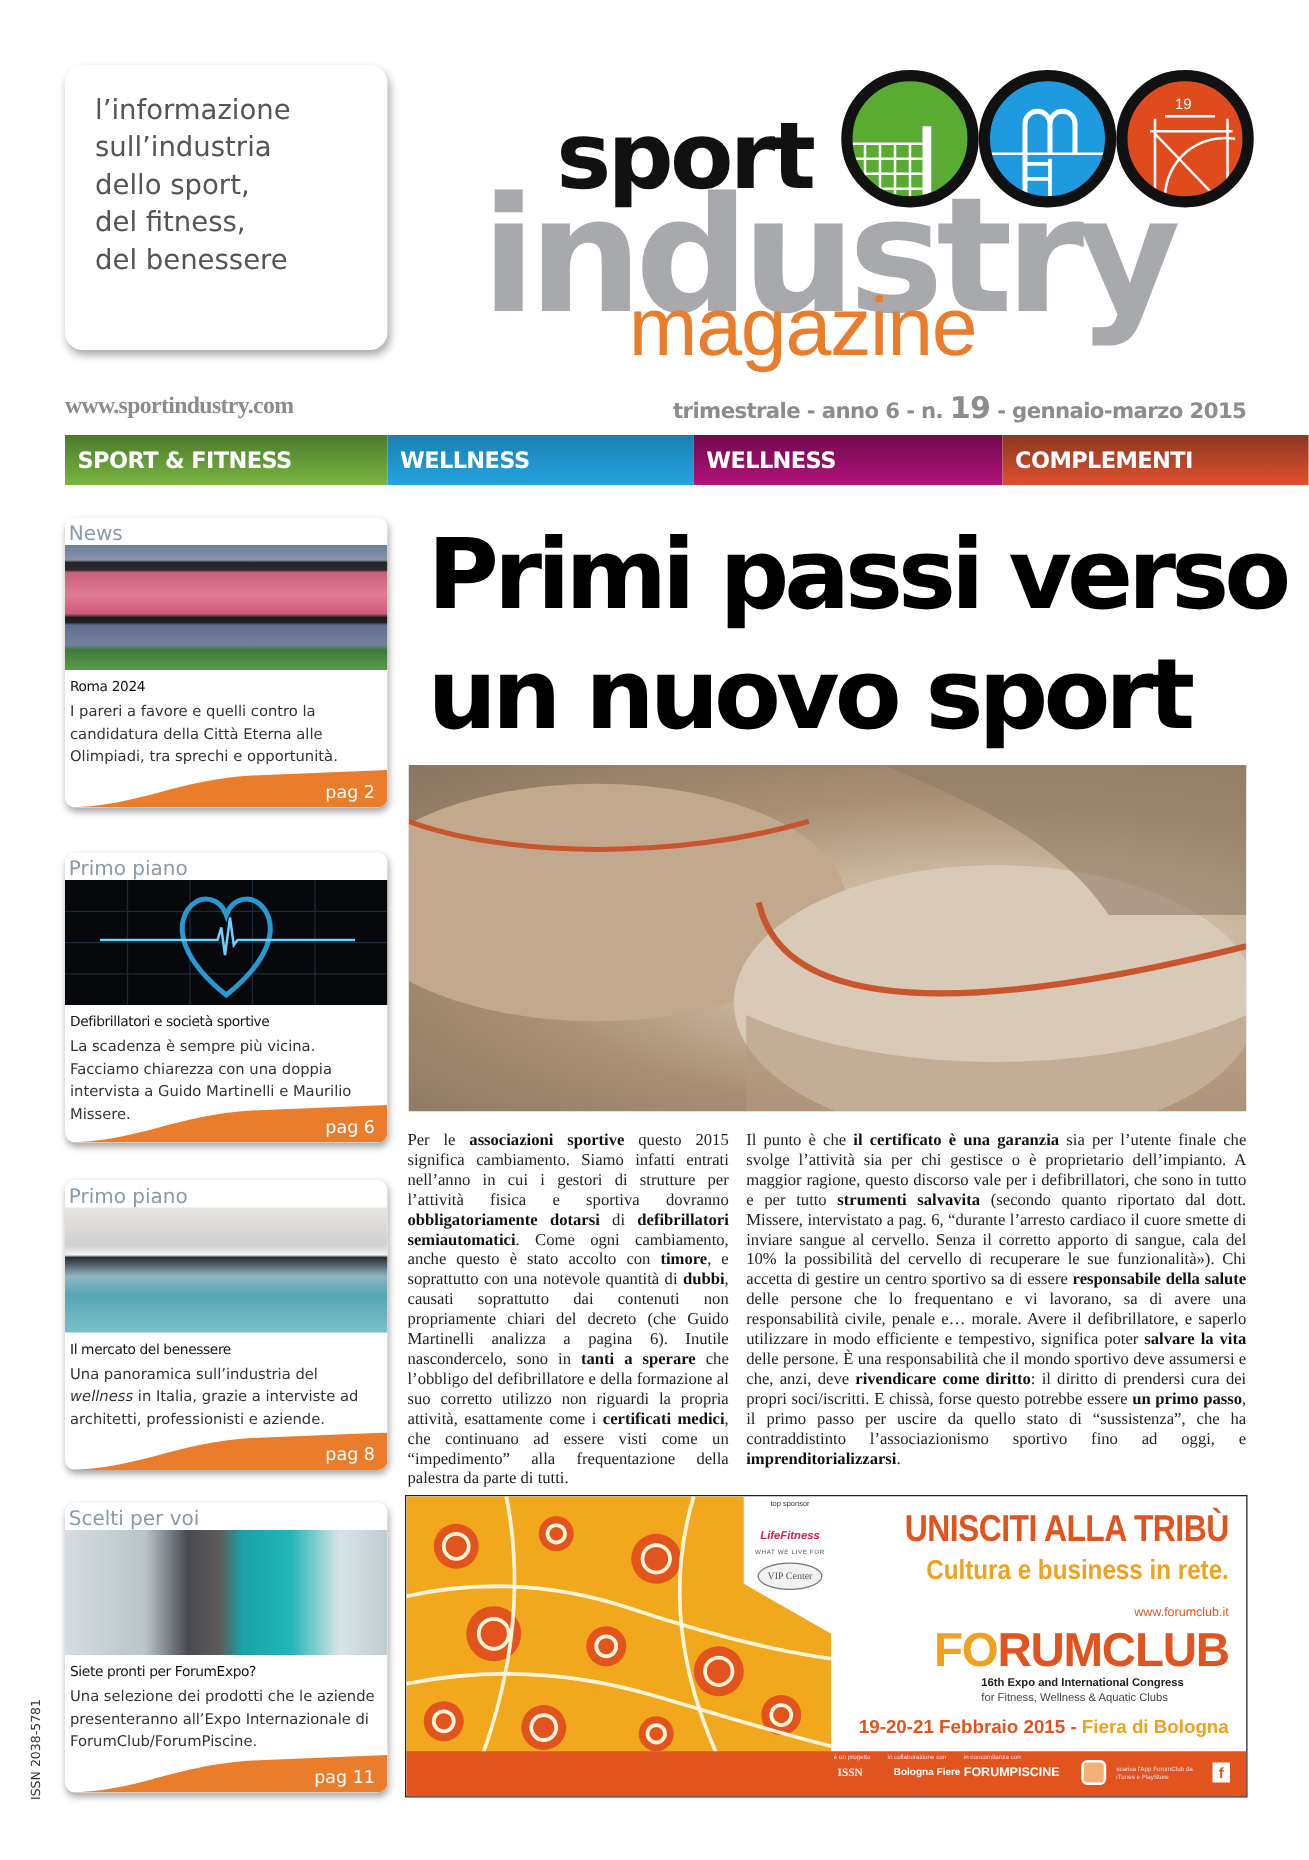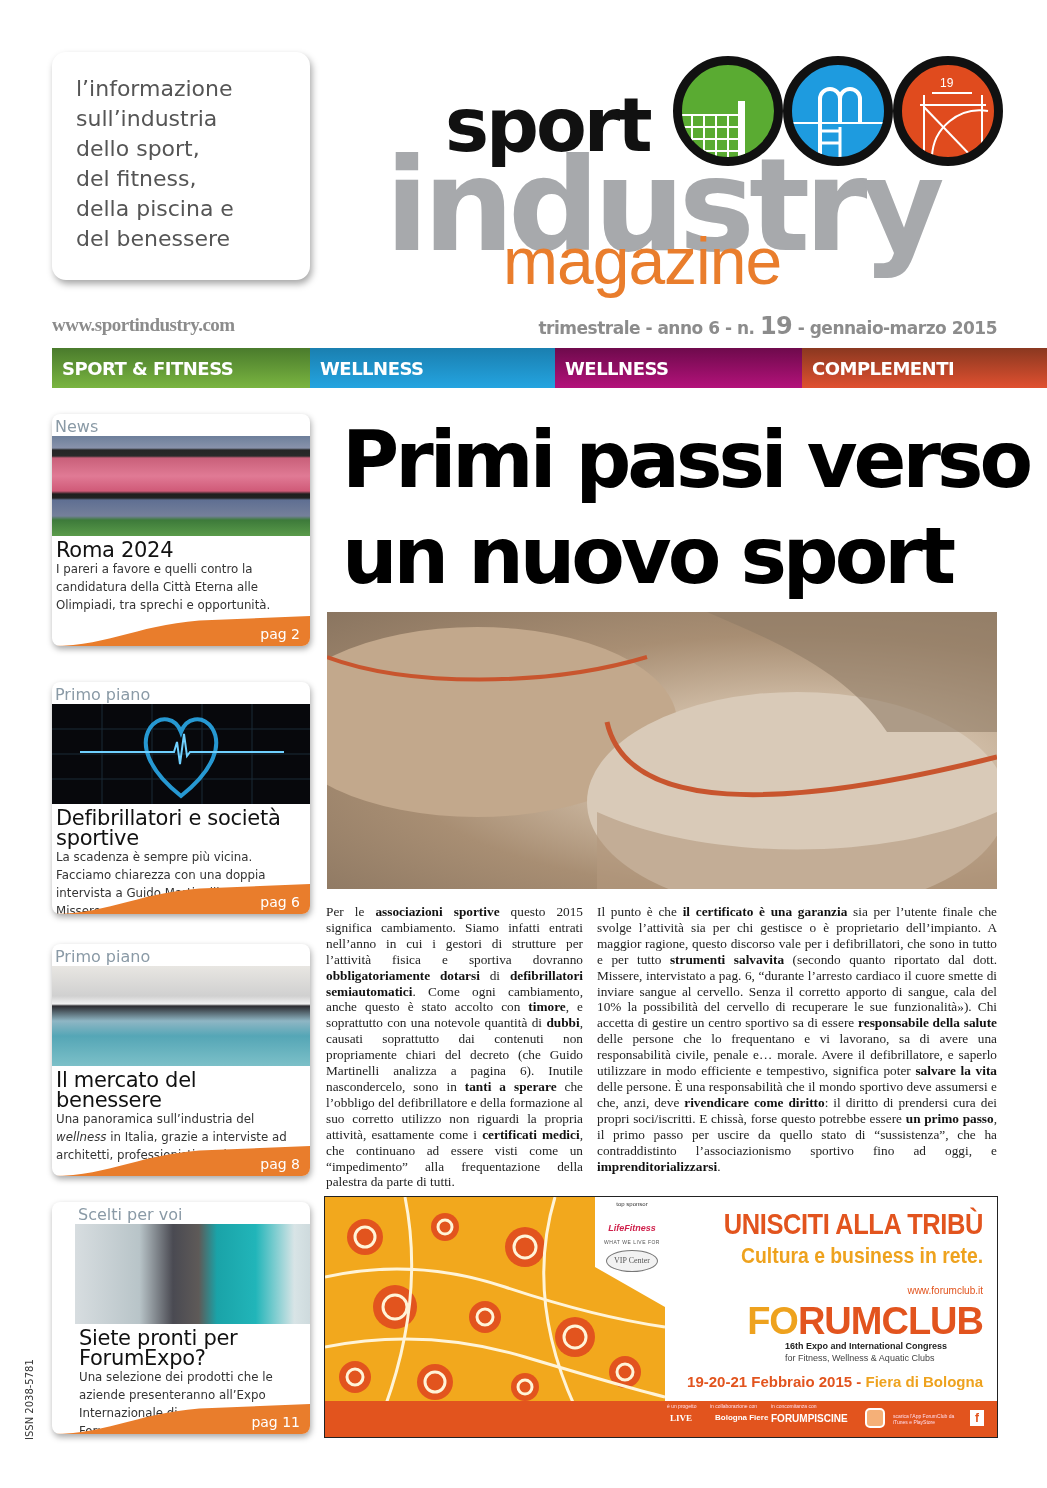--- a/index.html
+++ b/index.html
@@ -41,21 +41,21 @@
 
   
   .card {
     position: absolute; left: 52px; width: 258px;
     background: #fff; border-radius: 8px;
     box-shadow: 1px 3px 6px rgba(0,0,0,0.35);
     overflow: hidden;
   }
   .card .section { font-family: "DejaVu Sans", sans-serif; font-size: 16px; color: #8a9aa6; padding: 2px 3px 0; height: 22px; line-height: 22px; }
   .card .thumb { width: 258px; height: 100px; position: relative; overflow: hidden; }
-  .card .title { font-family: "DejaVu Sans", sans-serif; font-size: 21px; color: #111; padding: 4px 4px 0; line-height: 20px; letter-spacing: -0.3px; }
+  .card .title { font-family: "DejaVu Sans", sans-serif; font-size: 11px; color: #111; padding: 4px 4px 0; line-height: 20px; letter-spacing: -0.3px; }
   .card .desc { font-family: "DejaVu Sans", sans-serif; font-size: 11.8px; color: #333; padding: 0 4px; line-height: 18px; }
   .card .footer { position: absolute; left: 0; bottom: 0; width: 258px; height: 30px; }
   .card .footer svg { position: absolute; left: 0; top: 0; }
   .card .pag { position: absolute; right: 10px; bottom: 4px; color: #fff; font-family: "DejaVu Sans", sans-serif; font-size: 14px; }
 
   .thumb-stadium { background: linear-gradient(#6d7f9a 0%, #8892ab 12%, #262626 14%, #2a2a2a 20%, #c9607a 22%, #e07a95 40%, #d05a78 55%, #1e1e1e 58%, #222 62%, #5f6f92 64%, #75809a 80%, #3d7a3a 84%, #5a9b4a 100%); }
   .thumb-heart { background: #07080c; }
   .thumb-pool { background: linear-gradient(#e8e6e2 0%, #d0d0d0 30%, #f2f2f2 38%, #2b2b30 40%, #8fb6c4 55%, #55a6b6 70%, #7cc0c8 100%); }
   .thumb-expo { background: linear-gradient(90deg, #d7dde0 0%, #b8c4c8 25%, #4a4a52 38%, #5e5a58 48%, #1aa3a8 55%, #21b5b9 70%, #d8e4e6 85%, #c0ccd0 100%); }
 
@@ -99,21 +99,20 @@
   .issn { position: absolute; left: 24px; top: 1440px; transform: rotate(-90deg); transform-origin: left top; font-family: "DejaVu Sans", sans-serif; font-size: 10px; color: #333; white-space: nowrap; }
 </style>
 </head>
 <body>
 
 <div class="tagline-box">
   <div>l’informazione</div>
   <div>sull’industria</div>
   <div>dello sport,</div>
   <div>del fitness,</div>
-  <div>della piscina e</div>
   <div>del benessere</div>
 </div>
 
 <div class="logo">
   <div class="industry">industry</div>
   <div class="sport">sport</div>
   <div class="magazine">magazine</div>
   <div class="circle c1">
     <svg viewBox="0 0 92 92">
       <g stroke="#fff" stroke-width="2" fill="none">
@@ -211,21 +210,21 @@
   <div class="title">Il mercato del benessere</div>
   <div class="desc"><span>Una panoramica sull’industria del </span><em>wellness</em><span> in Italia, grazie a interviste ad architetti, professionisti e aziende.</span></div>
   <div class="footer">
     <svg width="258" height="30" viewBox="0 0 258 30">
         <path d="M0 30 C60 30 90 6 160 4 L258 0 L258 30 Z" fill="#e97d2c"></path>
       </svg>
     <span class="pag">pag 8</span>
   </div>
 </div>
 
-<div class="card" style="top:1202px;height:232px;padding-left:23px;">
+<div class="card" style="top:1202px;height:232px;">
   <div class="section">Scelti per voi</div>
   <div class="thumb thumb-expo"></div>
   <div class="title">Siete pronti per ForumExpo?</div>
   <div class="desc">Una selezione dei prodotti che le aziende presenteranno all’Expo Internazionale di ForumClub/ForumPiscine.</div>
   <div class="footer">
     <svg width="258" height="30" viewBox="0 0 258 30">
         <path d="M0 30 C60 30 90 6 160 4 L258 0 L258 30 Z" fill="#e97d2c"></path>
       </svg>
     <span class="pag">pag 11</span>
   </div>
@@ -292,21 +291,21 @@
   <div class="sub">Cultura e business in rete.</div>
   <div class="url">www.forumclub.it</div>
   <div class="brand"><span class="o1">FO</span><span class="o2">RUMCLUB</span></div>
   <div class="expo">16th Expo and International Congress</div>
   <div class="expo2">for Fitness, Wellness &amp; Aquatic Clubs</div>
   <div class="dates"><span>19-20-21 Febbraio 2015 - </span><span class="loc">Fiera di Bologna</span></div>
   <div class="band">
     <span class="lbl" style="left:342px">è un progetto</span>
     <span class="lbl" style="left:385px">in collaborazione con</span>
     <span class="lbl" style="left:446px">in concomitanza con</span>
-    <span class="logo-s" style="left:345px;font-size:9px;font-family:'Liberation Serif',serif">LIVE</span>
+    <span class="logo-s" style="left:345px;font-size:9px;font-family:'Liberation Serif',serif">ISSN</span>
     <span class="logo-s" style="left:390px;font-size:8px">Bologna Fiere</span>
     <span class="logo-s" style="left:446px">FORUMPISCINE</span>
     <span class="app-ico"></span>
     <span class="lbl" style="left:568px;top:12px;width:70px;font-size:5px">scarica l'App ForumClub da iTunes e PlayStore</span>
     <span class="fb">f</span>
   </div>
 </div>
 
 <div class="issn">ISSN 2038-5781</div>
 

